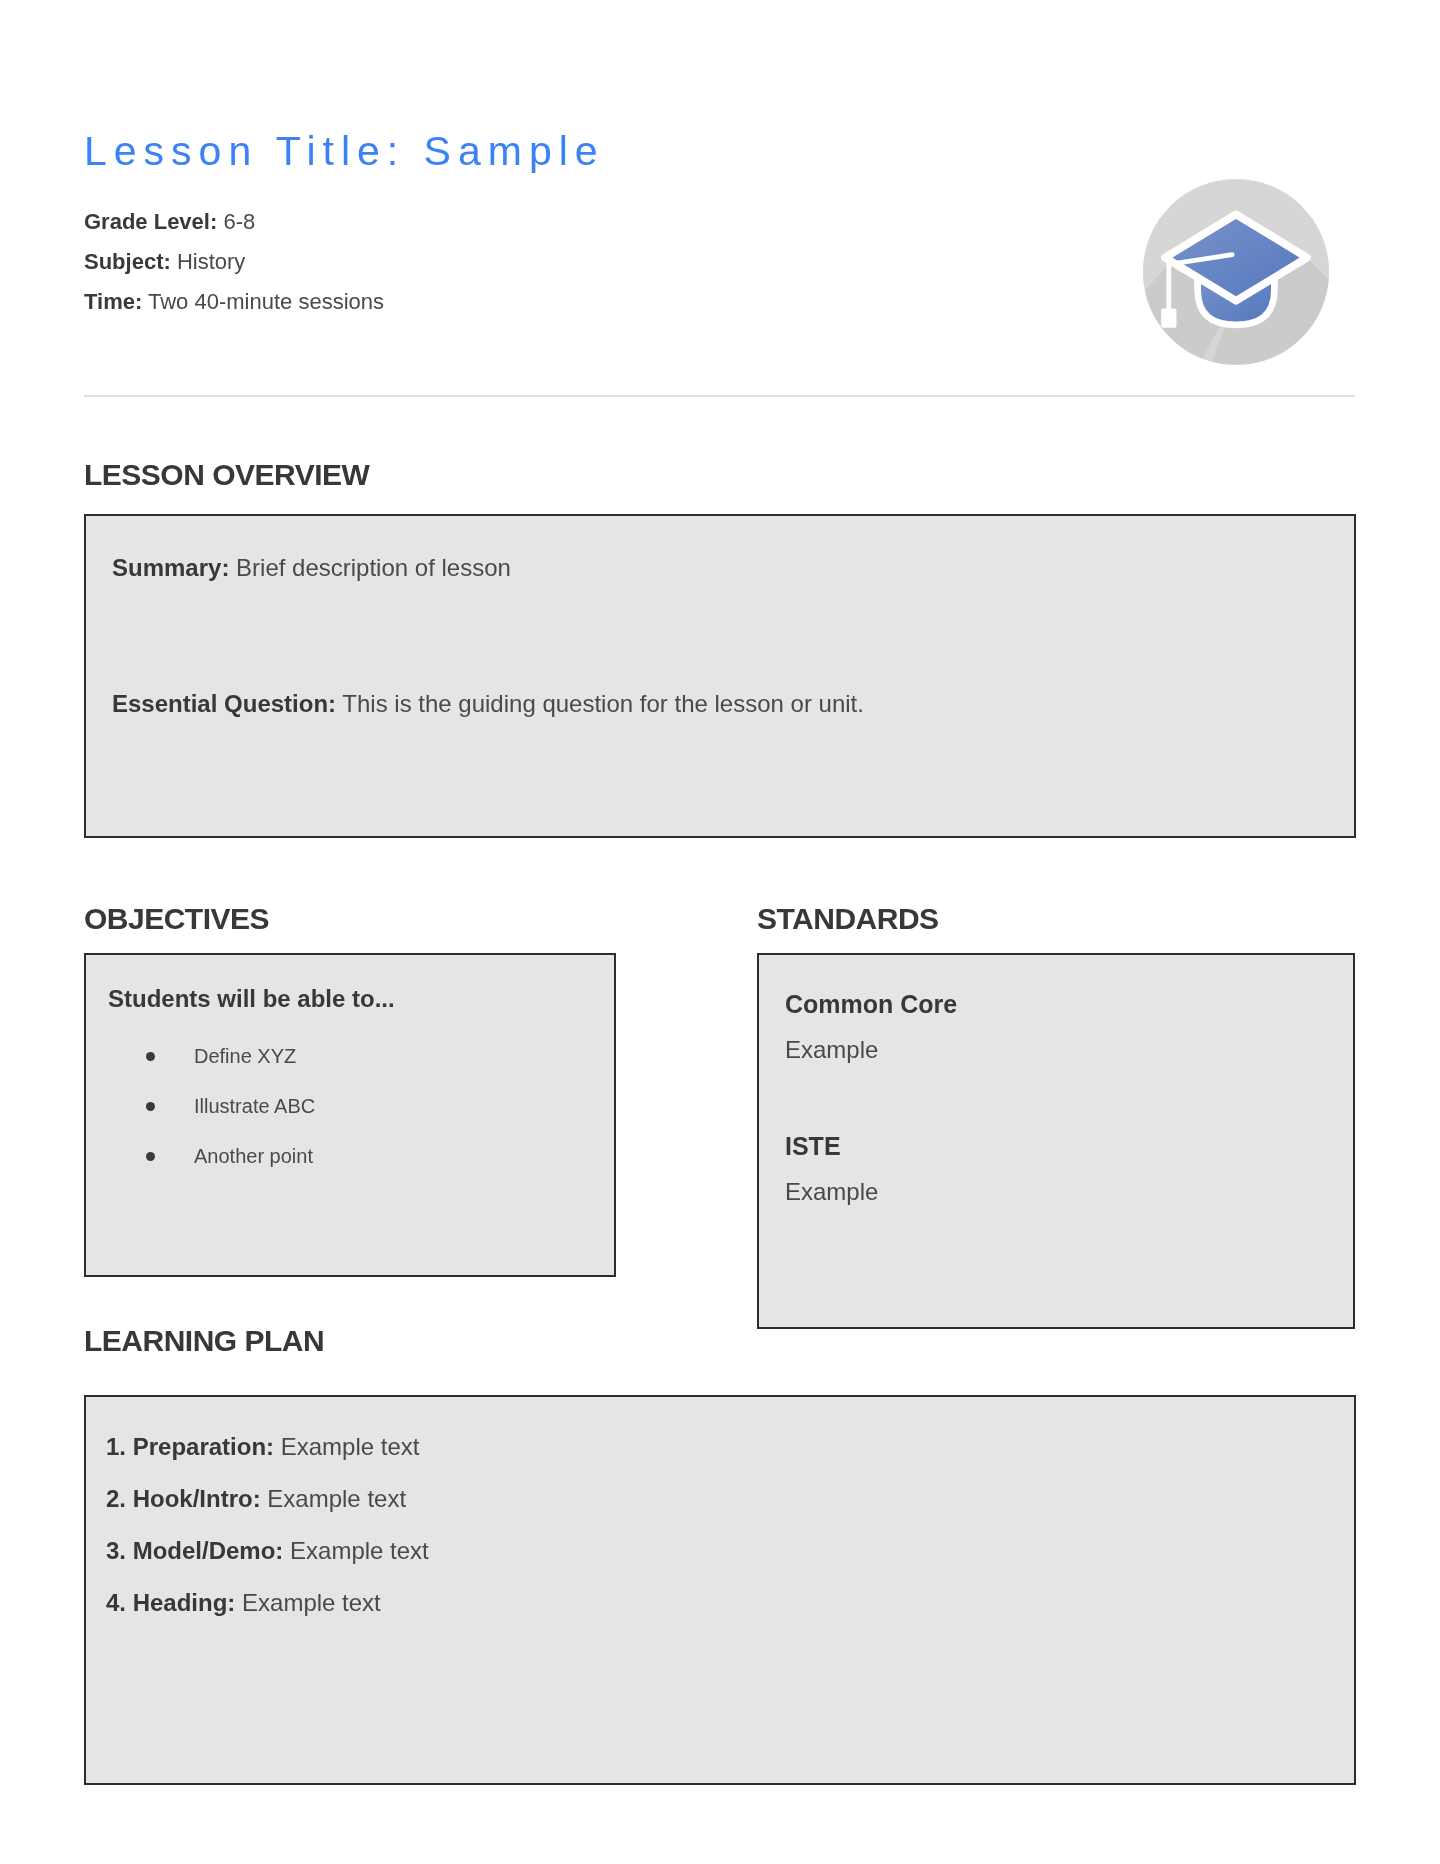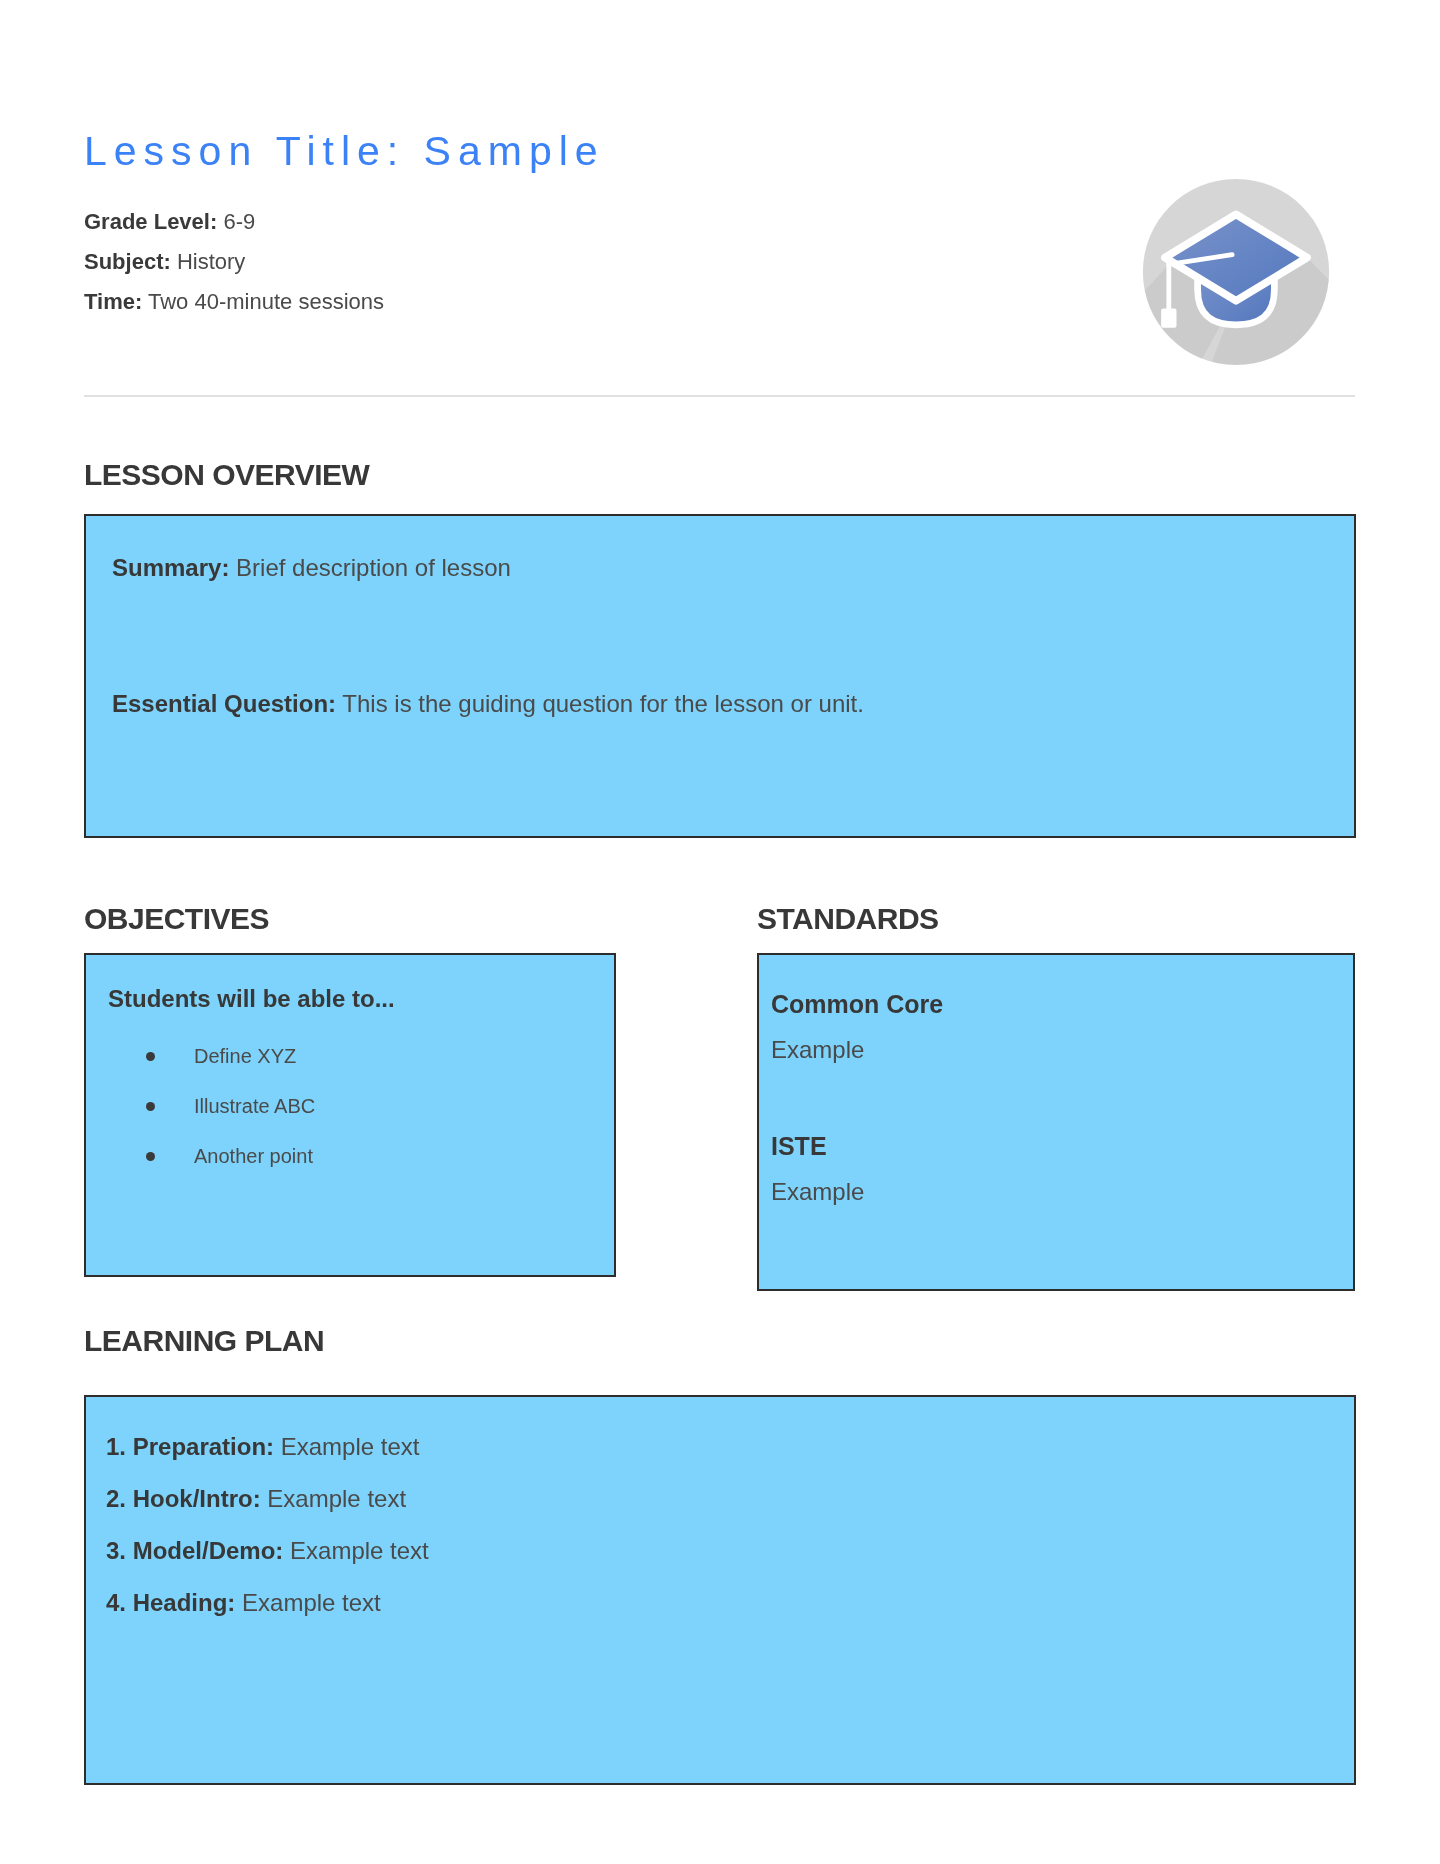--- a/index.html
+++ b/index.html
@@ -37,26 +37,26 @@
     font-size:30px; font-weight:700; letter-spacing:-0.5px;
     color:#383838; white-space:nowrap;margin-top:20px;
   }
   .h-overview { left:84px; top:438px; }
   .h-objectives { left:84px; top:882px; }
   .h-standards { left:757px; top:882px; }
   .h-plan { left:84px; top:1304px; }
   
   .box {
     position:absolute;
-    background:#7dd3fc;
+    background:#e5e5e5;
     border:2px solid #2d2d2d;
   }
   .box-overview { left:84px; top:514px; width:1272px; height:324px; padding:36px 26px; }
   .box-objectives { left:84px; top:953px; width:532px; height:324px; padding:30px 22px; }
-  .box-standards { left:757px; top:953px; width:598px; height:338px; padding:32px 12px; }
+  .box-standards { left:757px; top:953px; width:598px; height:376px; padding:32px 26px; }
   .box-plan { left:84px; top:1395px; width:1272px; height:390px; padding:24px 20px; }
   .field { font-size:24px; line-height:32px; color:#4a4a4a; }
   .field b { color:#383838; font-weight:700; }
   .field + .field { margin-top:104px; }
   
   .obj-intro { font-size:24px; font-weight:700; color:#383838; }
   .obj-list { list-style:none; margin-top:18px; }
   .obj-list li {
     position:relative; padding-left:86px;
     font-size:20px; line-height:50px; color:#4a4a4a;
@@ -74,21 +74,21 @@
   .plan-item b { color:#383838; font-weight:700; }
 </style>
 </head>
 <body>
 
 <div class="page">
 
   <div class="doc-title">Lesson Title: Sample</div>
 
   <div class="meta">
-    <div><b>Grade Level:</b> <span>6-9</span></div>
+    <div><b>Grade Level:</b> <span>6-8</span></div>
     <div><b>Subject:</b> <span>History</span></div>
     <div><b>Time:</b> <span>Two 40-minute sessions</span></div>
   </div>
 
   <div class="badge">
     <svg viewBox="0 0 200 200" width="192" height="192" aria-hidden="true">
       <defs>
         <clipPath id="cclip">
             <circle cx="100" cy="100" r="97"></circle>
           </clipPath>

